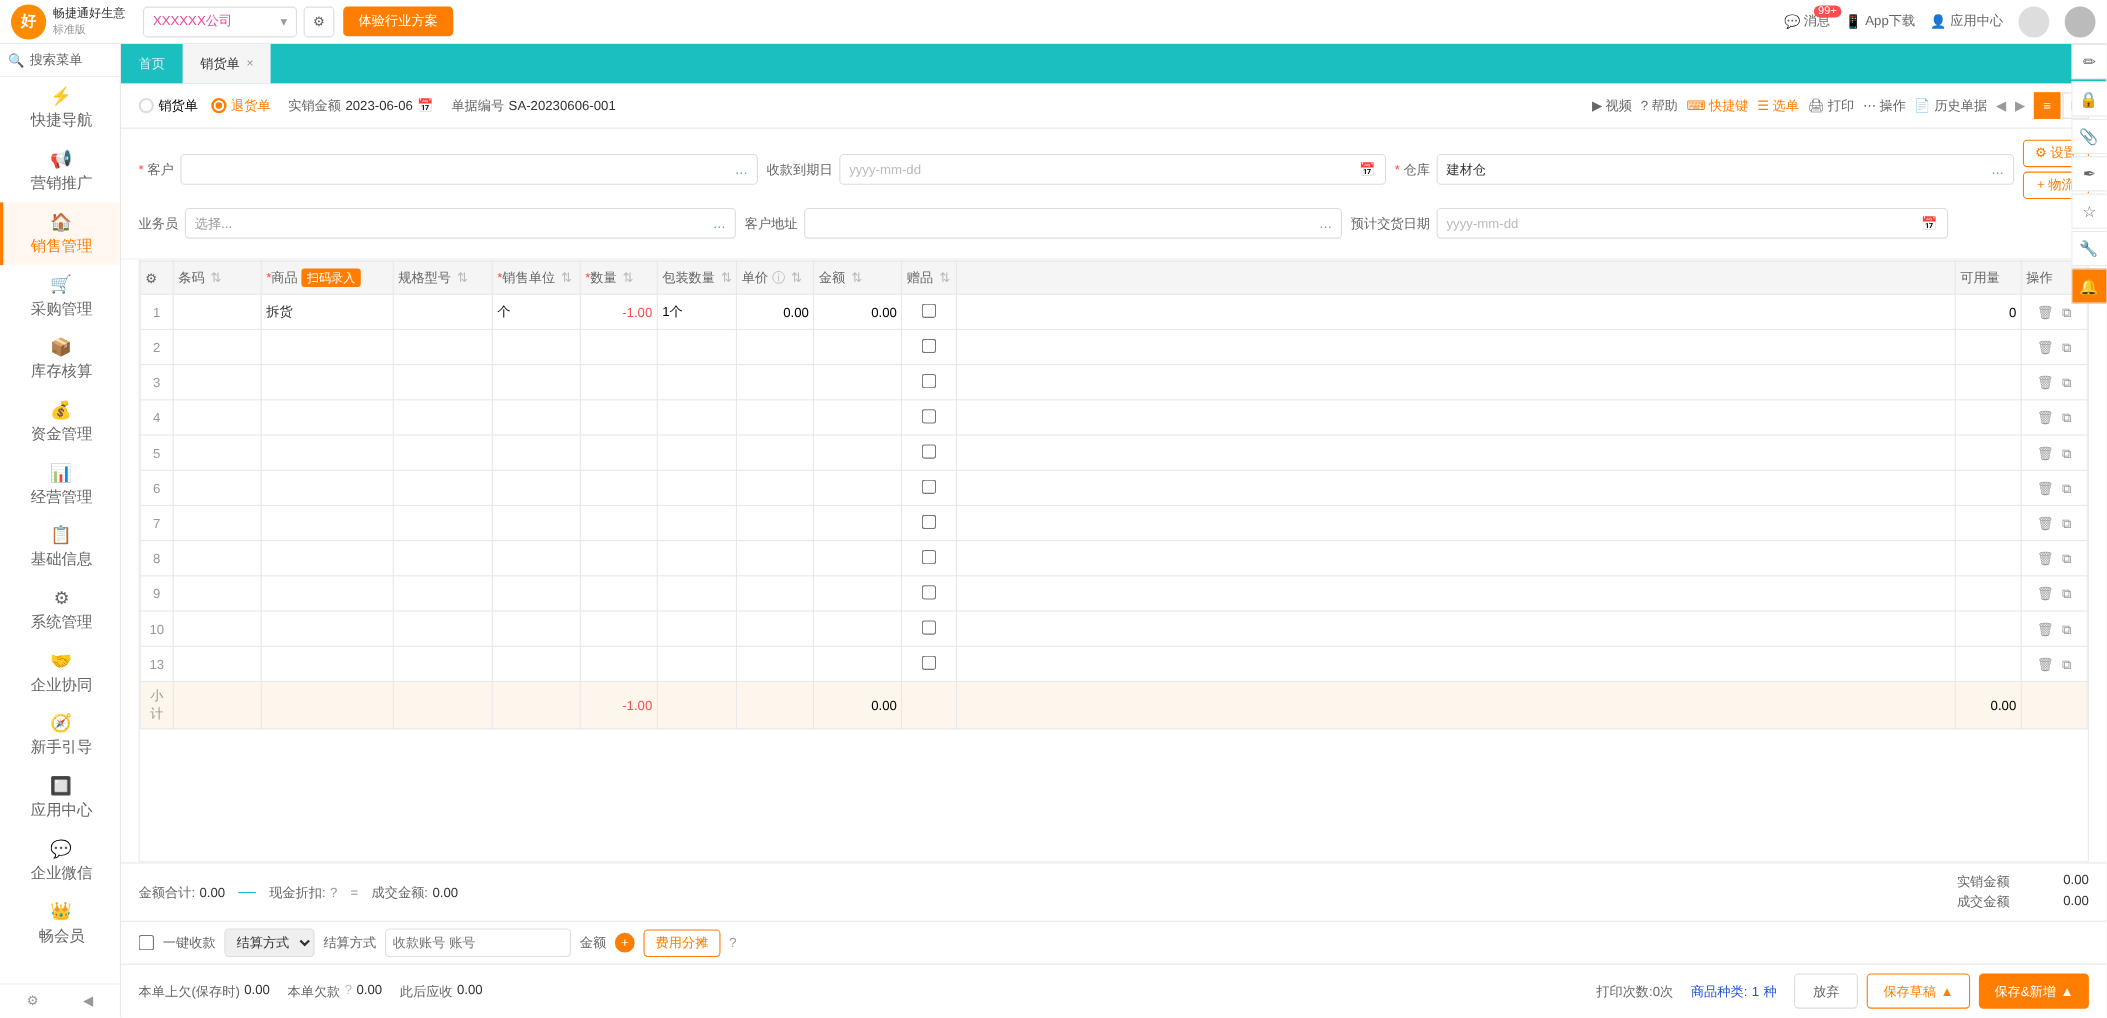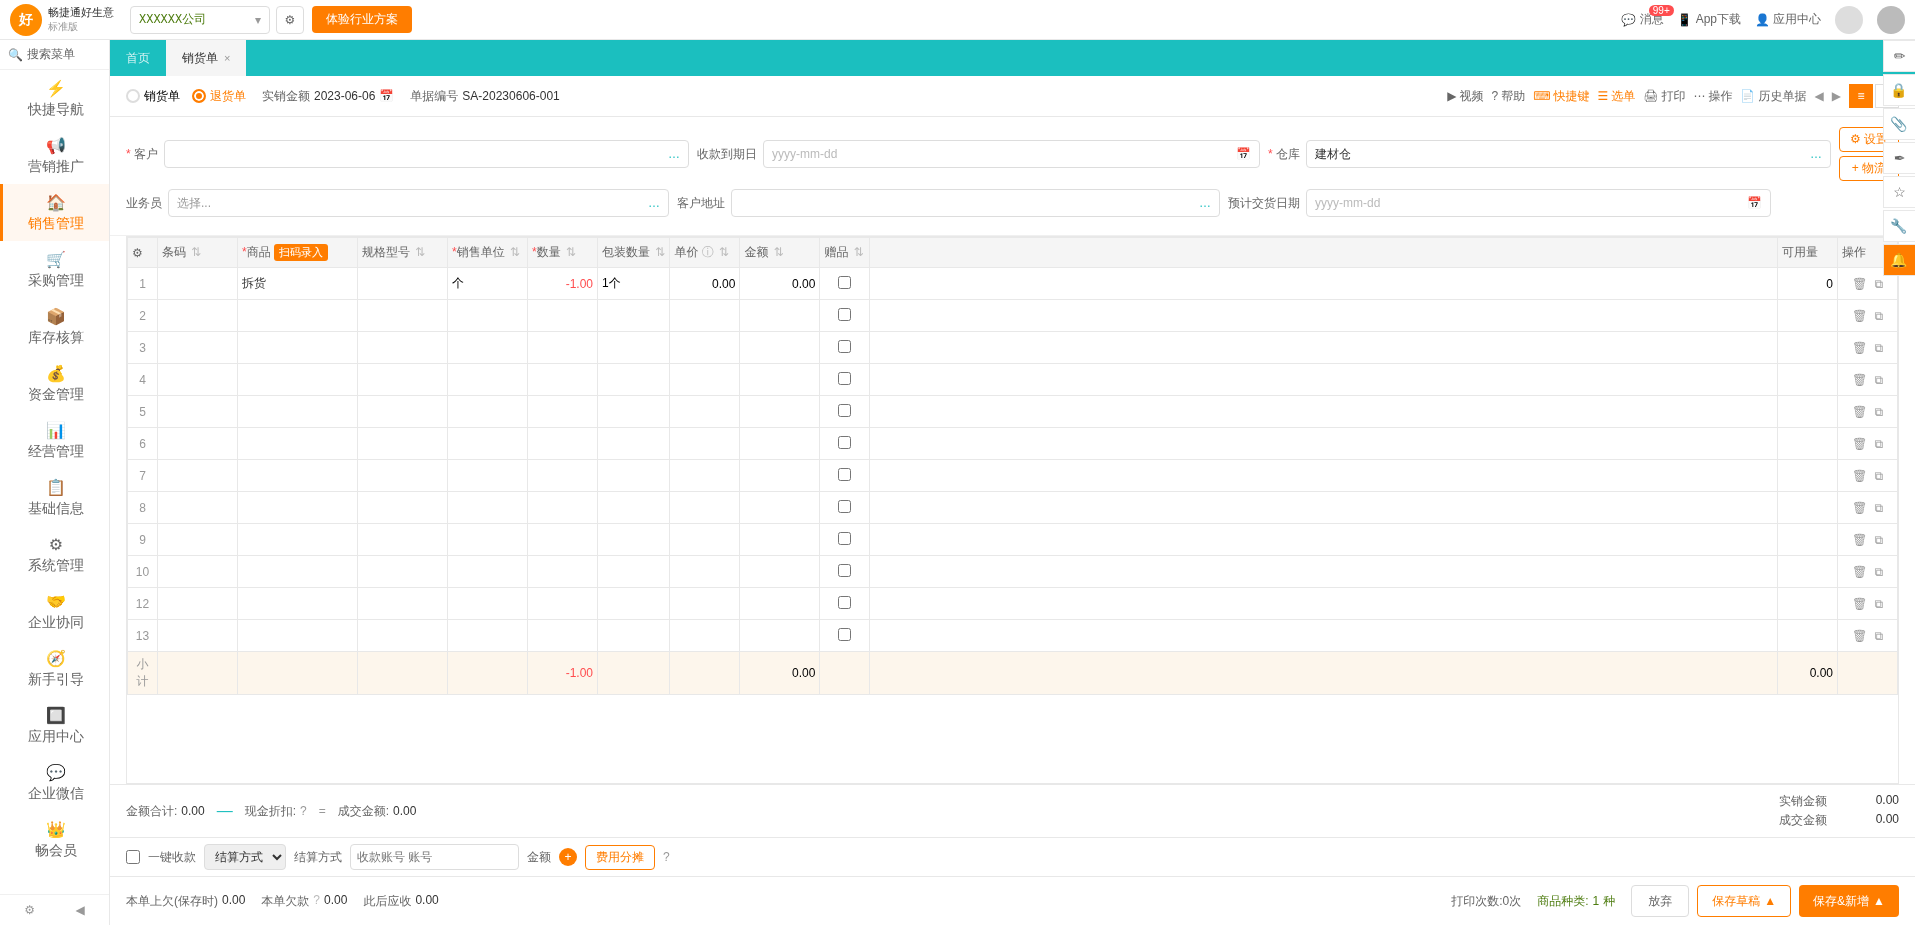--- a/index.html
+++ b/index.html
@@ -35,21 +35,21 @@
     .company-select {
       display: flex; align-items: center;
       border: 1px solid #ddd;
       border-radius: 4px;
       padding: 4px 8px;
       margin-left: 10px;
       cursor: pointer;
       height: 28px;
       min-width: 140px;
     }
-    .company-name { flex: 1; color: #4d7c0f; font-family: Liberation Mono, monospace; }
+    .company-name { flex: 1; color: #ec4899; }
     .company-arrow { color: #999; margin-left: 4px; }
     .gear-btn {
       width: 28px; height: 28px;
       border: 1px solid #ddd;
       border-radius: 4px;
       display: flex; align-items: center; justify-content: center;
       margin-left: 6px;
       cursor: pointer;
       color: #666;
     }
@@ -453,21 +453,21 @@
       border-top: 1px solid #e8e8e8;
       padding: 8px 16px;
       display: flex;
       align-items: center;
       gap: 16px;
       flex-shrink: 0;
     }
     .footer-item { display: flex; align-items: flex-start; gap: 4px; color: #666; }
     .footer-value { color: #333; }
     .print-info { margin-left: auto; display: flex; align-items: center; gap: 4px; color: #666; }
-    .product-type { display: flex; align-items: center; gap: 4px; color: #4d7c0f; }
+    .product-type { display: flex; align-items: center; gap: 4px; color: #1d4ed8; }
     .footer-btns { display: flex; gap: 8px; }
     .discard-btn {
       height: 32px;
       border: 1px solid #ddd;
       background: #fff;
       border-radius: 4px;
       padding: 0 16px;
       cursor: pointer;
       color: #666;
     }
@@ -1005,40 +1005,20 @@
         <input type="checkbox" style="">
       </td>
       <td style="flex:1;"></td>
       <td class="col-avail" style="text-align:right;"></td>
       <td class="col-ops" style="text-align:center;">
         <span style="cursor:pointer;color:#999;margin-right:4px;">🗑</span>
         <span style="cursor:pointer;color:#999;">⧉</span>
       </td>
     </tr>
                 <tr>
-      <td class="col-no" style="text-align:center;color:#999;">12</td>
-      <td class="col-barcode"></td>
-      <td class="col-product" style="color:#333;"></td>
-      <td class="col-spec"></td>
-      <td class="col-unit"></td>
-      <td class="col-qty" style="text-align:right;"></td>
-      <td class="col-pkg"></td>
-      <td class="col-price" style="text-align:right;"></td>
-      <td class="col-amount" style="text-align:right;"></td>
-      <td class="col-gift" style="text-align:center;">
-        <input type="checkbox" style="">
-      </td>
-      <td style="flex:1;"></td>
-      <td class="col-avail" style="text-align:right;"></td>
-      <td class="col-ops" style="text-align:center;">
-        <span style="cursor:pointer;color:#999;margin-right:4px;">🗑</span>
-        <span style="cursor:pointer;color:#999;">⧉</span>
-      </td>
-    </tr>
-                <tr>
       <td class="col-no" style="text-align:center;color:#999;">13</td>
       <td class="col-barcode"></td>
       <td class="col-product" style="color:#333;"></td>
       <td class="col-spec"></td>
       <td class="col-unit"></td>
       <td class="col-qty" style="text-align:right;"></td>
       <td class="col-pkg"></td>
       <td class="col-price" style="text-align:right;"></td>
       <td class="col-amount" style="text-align:right;"></td>
       <td class="col-gift" style="text-align:center;">

